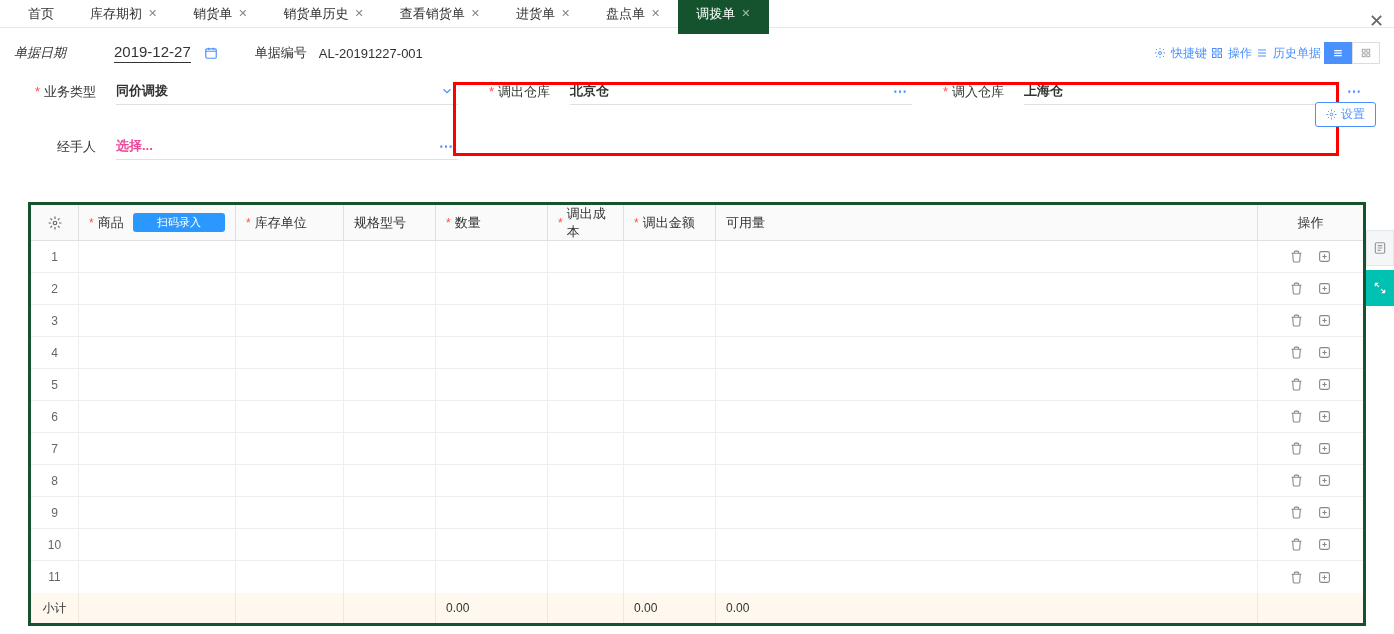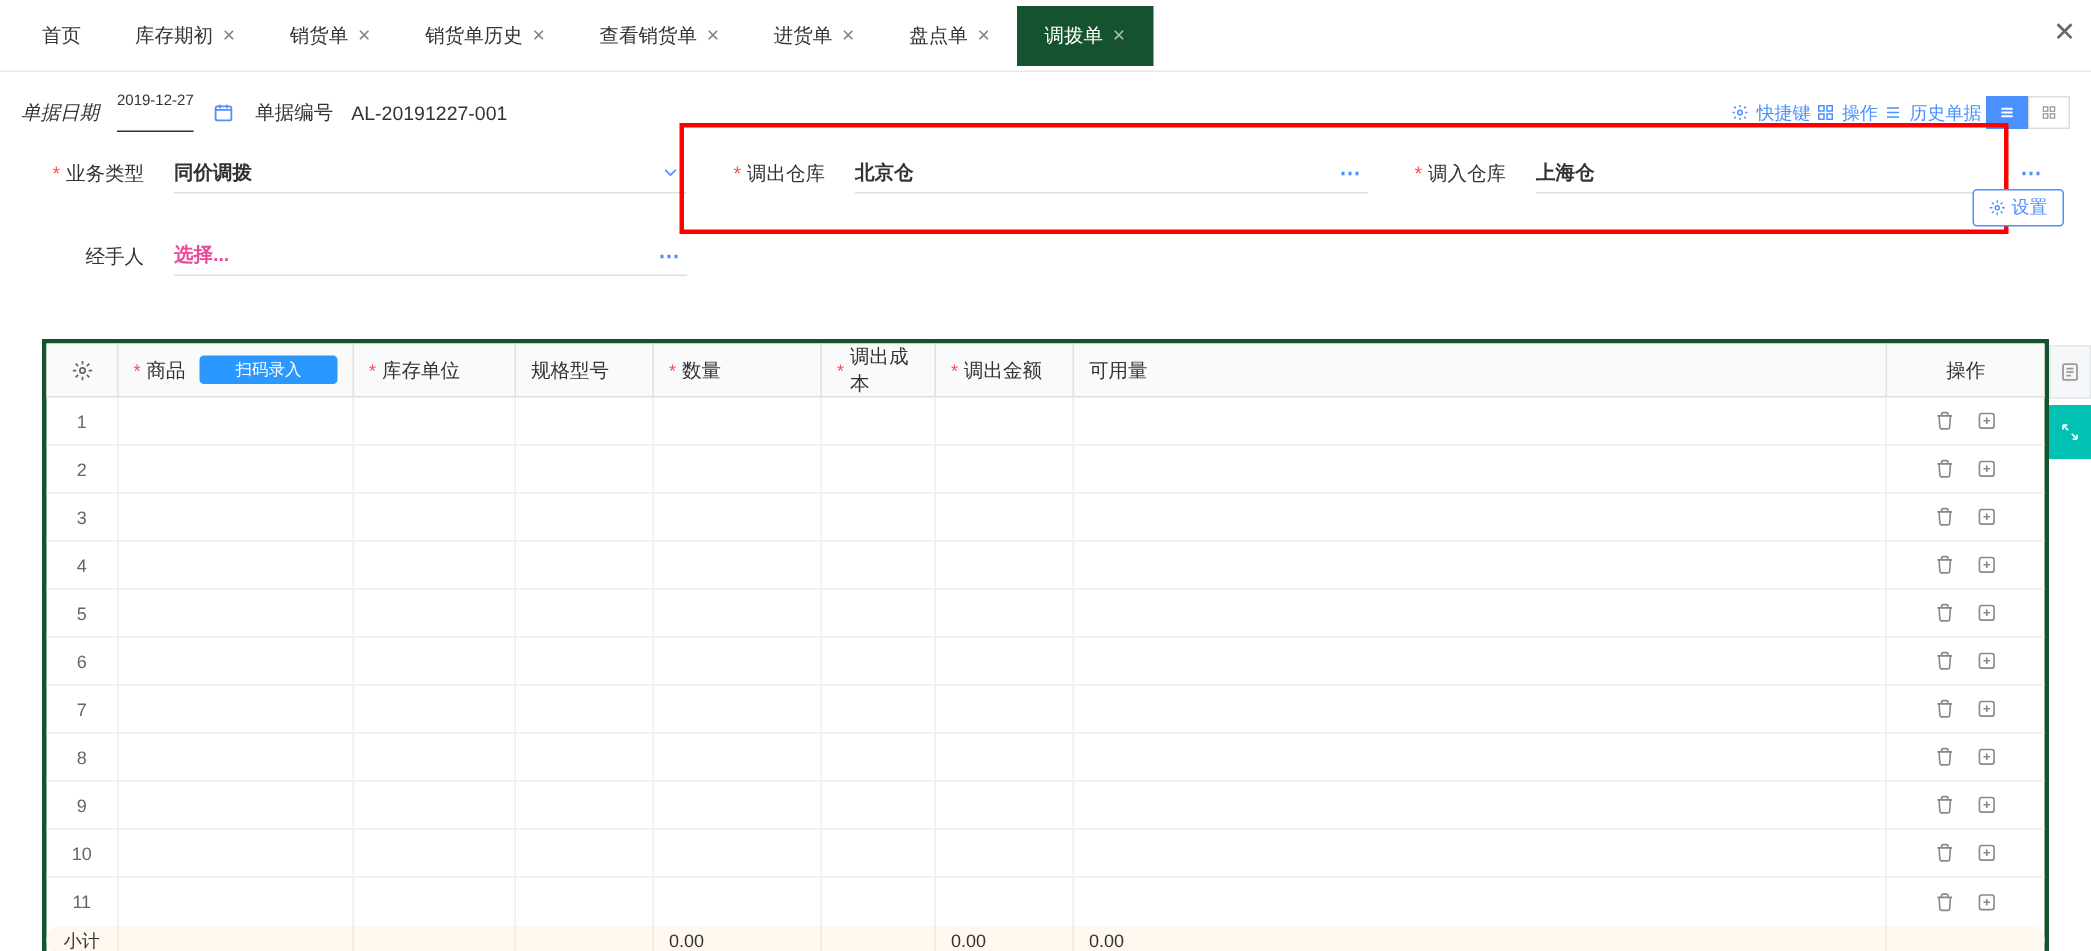--- a/index.html
+++ b/index.html
@@ -1,27 +1,27 @@
 <!DOCTYPE html>
 <html><head>
 <meta charset="utf-8">
 <style>
 * { box-sizing: border-box; margin: 0; padding: 0; }
 body { font-family: -apple-system, "PingFang SC", "Microsoft YaHei", sans-serif; font-size: 13px; color: #333; background: #fff; width: 1394px; height: 634px; overflow: hidden; position: relative; }
-.tabs { display: flex; align-items: center; border-bottom: 1px solid #e8e8e8; height: 48px; padding: 0 10px; }
+.tabs { display: flex; align-items: center; border-bottom: 1px solid #e8e8e8; height: 28px; padding: 0 10px; }
 .tab { padding: 0 18px; height: 40px; display: flex; align-items: center; gap: 6px; cursor: pointer; font-size: 13px; color: #333; }
 .tab.active { background: #14532d; color: #fff; align-items: center; }
 .tab-close { font-size: 11px; opacity: 0.6; }
 .tab.active .tab-close { color: #fff; }
 .close-panel { position: absolute; right: 10px; top: 10px; font-size: 18px; color: #666; cursor: pointer; }
 .toolbar { display: flex; align-items: center; padding: 14px 14px 8px 14px; gap: 12px; }
 .toolbar-label { color: #333; font-size: 13px; font-style: italic; }
-.date-val { font-size: 10px; font-weight: 500; border-bottom: 1px solid #333; padding-bottom: 14px; }
+.date-val { font-size: 15px; font-weight: 500; border-bottom: 1px solid #333; padding-bottom: 2px; margin-left: 36px; }
 .cal-icon { width: 16px; height: 16px; display: inline-flex; align-items: center; justify-content: center; color: #4a90ff; }
-.docno-label { margin-left: 1px; color: #333; }
+.docno-label { margin-left: 24px; color: #333; }
 .toolbar-right { margin-left: auto; display: flex; align-items: center; gap: 3px; }
 .tr-item { display: flex; align-items: center; gap: 4px; color: #4a90ff; font-size: 12px; cursor: pointer; }
 .tr-icon { width: 14px; height: 14px; display: inline-flex; align-items: center; justify-content: center; }
 .view-toggle { display: flex; }
 .vt-btn { width: 28px; height: 22px; border: 1px solid #ddd; display: flex; align-items: center; justify-content: center; cursor: pointer; }
 .vt-btn.active { background: #4a90ff; border-color: #4a90ff; color: #fff; }
 .form-area { padding: 6px 28px 14px 28px; display: flex; gap: 24px; position: relative; }
 .form-col { flex: 1; }
 .form-field { display: flex; align-items: center; margin-bottom: 28px; position: relative; }
 .req { color: #ff4d4f; margin-right: 4px; }
@@ -47,21 +47,21 @@
 .avail-col { width: 535px; flex: 1; }
 .ops-col { width: 105px; justify-content: center; border-right: none; }
 .scan-badge { background: #2a98ff; color: #fff; font-size: 11px; padding: 2px 24px; border-radius: 3px; }
 .table-body { }
 .table-row { display: flex; height: 32px; border-bottom: 1px solid #eee; }
 .table-row:last-child { border-bottom: none; }
 .td { border-right: 1px solid #eee; display: flex; align-items: center; padding: 0 10px; font-size: 12px; }
 .td.num { justify-content: center; color: #666; }
 .td.ops { justify-content: center; gap: 14px; border-right: none; color: #999; }
 .op-icon { cursor: pointer; width: 14px; height: 14px; display: inline-flex; align-items: center; justify-content: center; }
-.subtotal-row { display: flex; height: 20px; background: #fff8ee; border-radius: 10px; }
+.subtotal-row { display: flex; height: 30px; background: #fff8ee; }
 .st-cell { border-right: 1px solid #f0e8d8; display: flex; align-items: center; padding: 0 10px; font-size: 12px; }
 .st-label { justify-content: center; }
 .side-handles { position: absolute; right: 0; top: 230px; display: flex; flex-direction: column; }
 .side-handle { width: 28px; height: 36px; background: #f4f6f8; border: 1px solid #e3e6ea; display: flex; align-items: center; justify-content: center; color: #999; cursor: pointer; margin-bottom: 4px; }
 .side-handle.expand { background: #00c1b2; border-color: #00c1b2; color: #fff; }
 svg { display: block; }
 </style>
 </head>
 <body>
 

